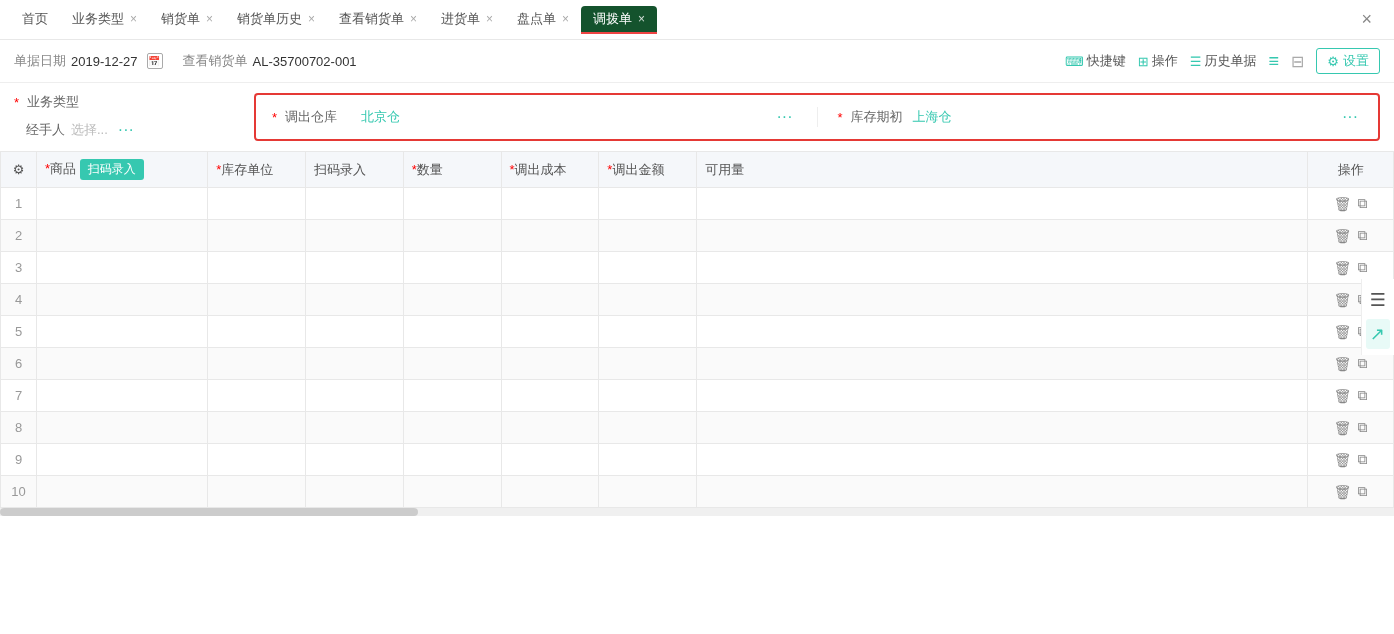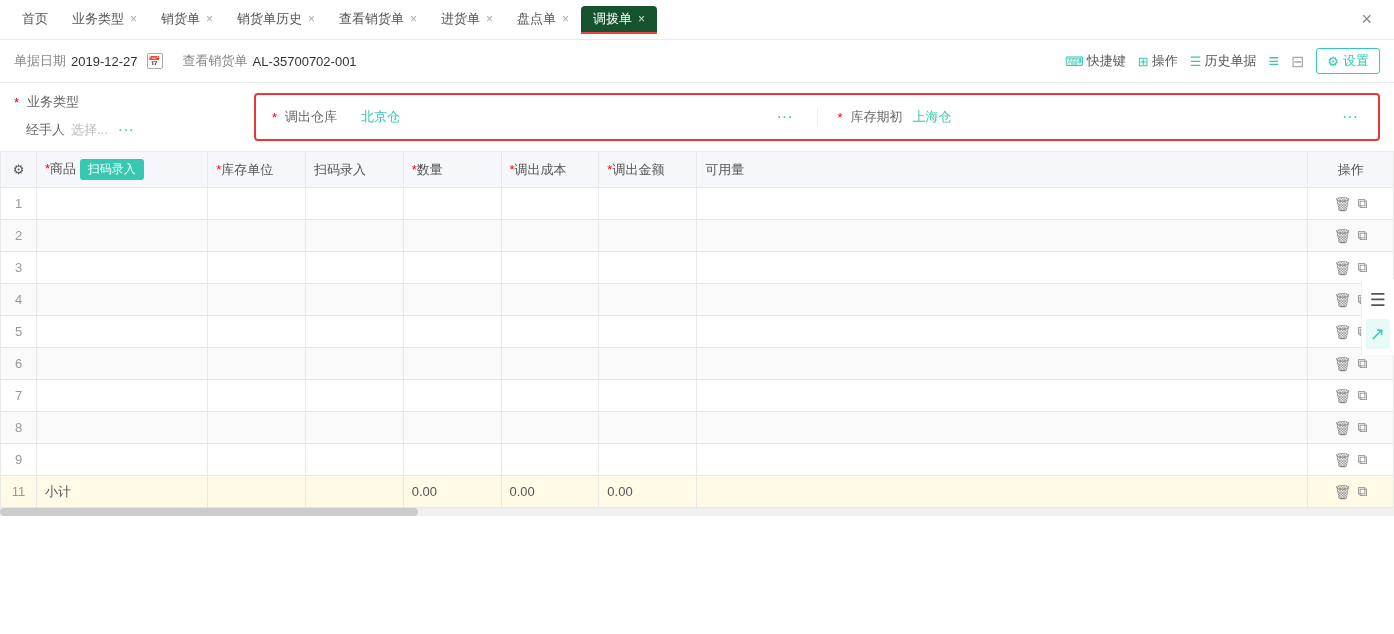--- a/index.html
+++ b/index.html
@@ -440,29 +440,29 @@
         <td style="min-width:80px;"></td>
         <td style="min-width:80px;"></td>
         <td style="min-width:500px;"></td>
         <td>
           <div class="action-cell">
             <span class="action-icon">🗑</span>
             <span class="action-icon">⧉</span>
           </div>
         </td>
       </tr>
-        <tr class="subtotal">
-        <td class="row-num">11</td>
-        <td>小计</td>
-        <td></td>
-        <td></td>
-        <td>0.00</td>
-        <td>0.00</td>
-        <td>0.00</td>
-        <td></td>
+        <tr>
+        <td class="row-num">10</td>
+        <td style="min-width:140px;"></td>
+        <td style="min-width:80px;"></td>
+        <td style="min-width:80px;"></td>
+        <td style="min-width:80px;"></td>
+        <td style="min-width:80px;"></td>
+        <td style="min-width:80px;"></td>
+        <td style="min-width:500px;"></td>
         <td>
           <div class="action-cell">
             <span class="action-icon">🗑</span>
             <span class="action-icon">⧉</span>
           </div>
         </td>
       </tr>
       </tbody>
   </table>
   <div class="scrollbar-h">

